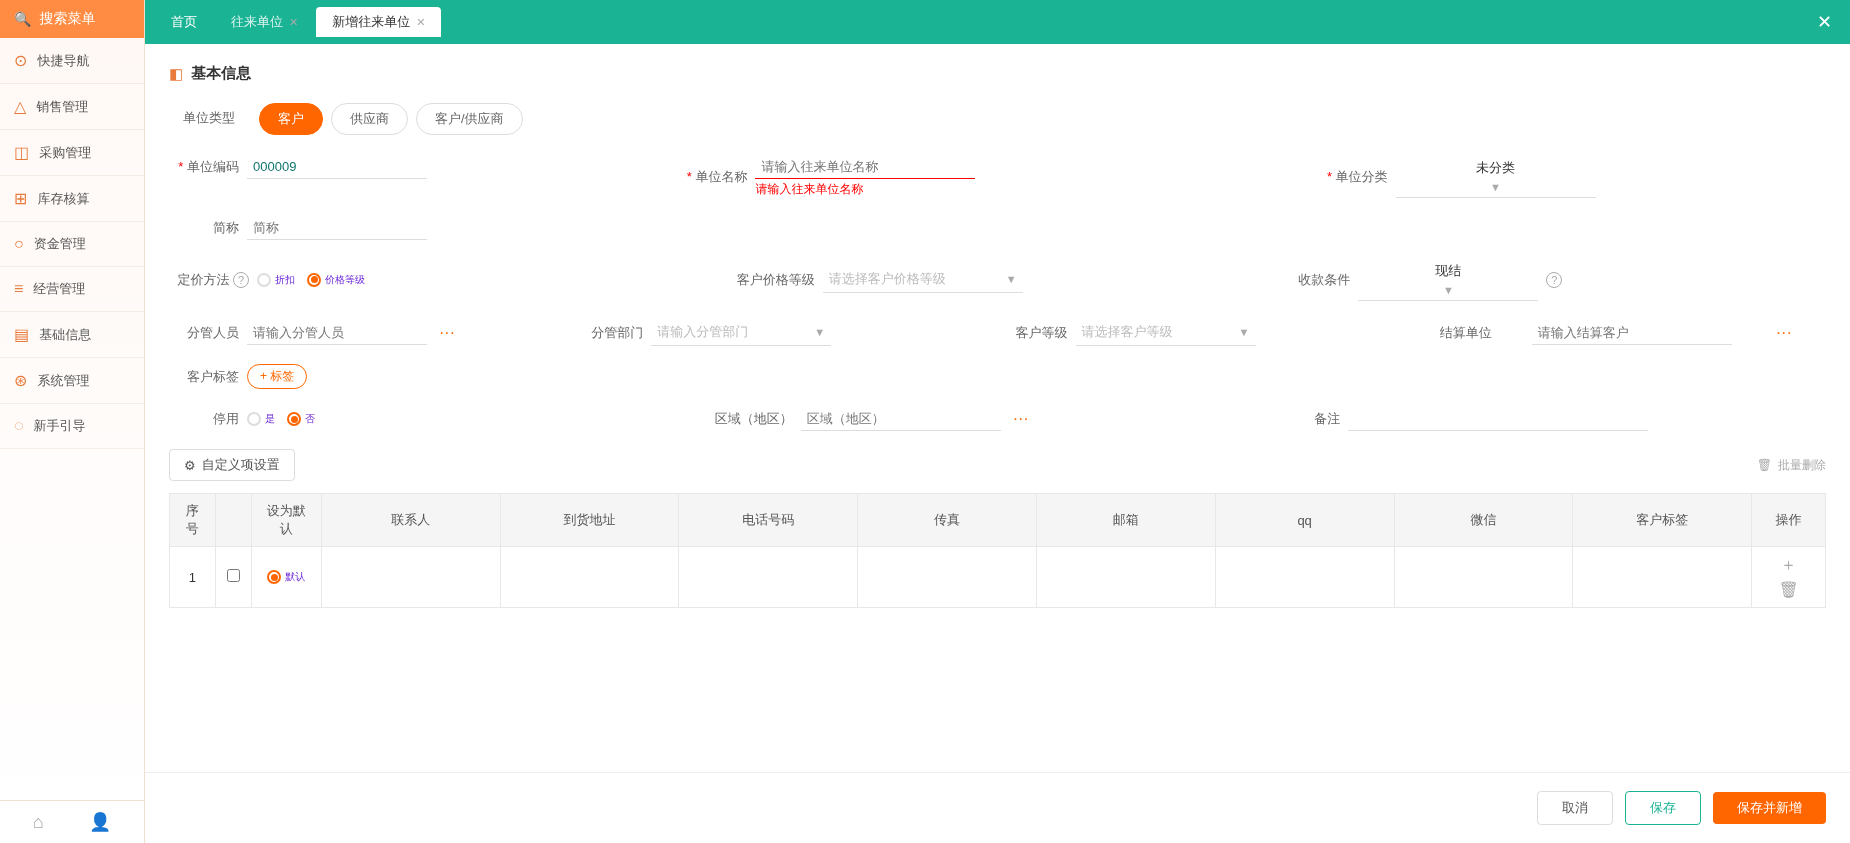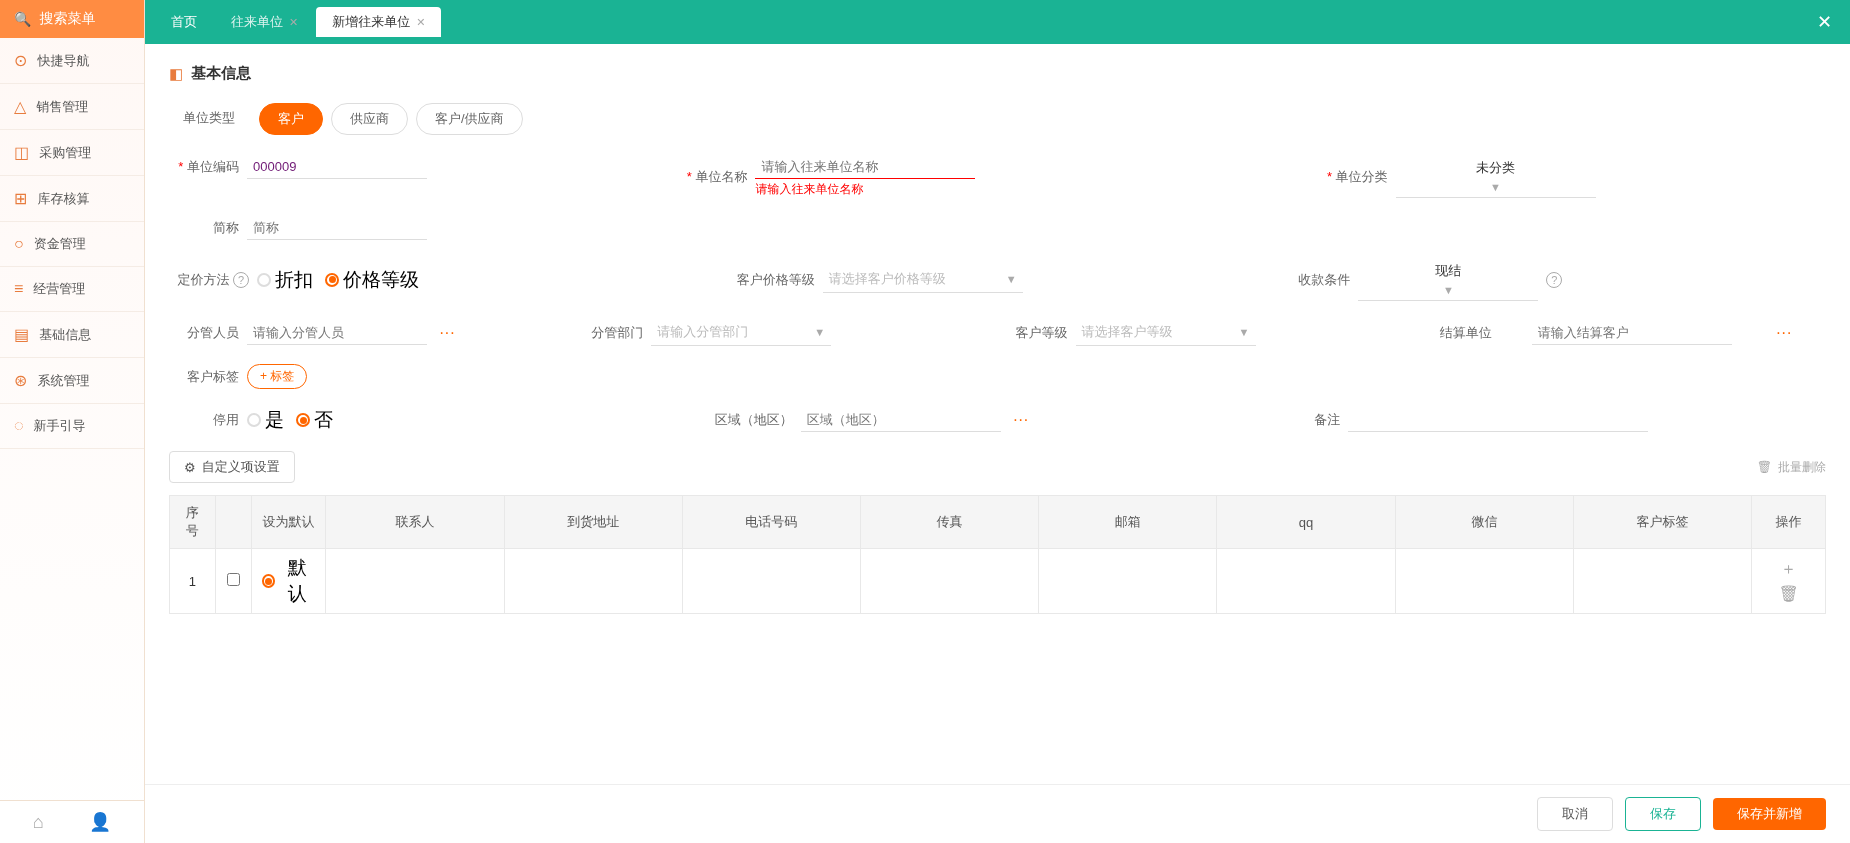--- a/index.html
+++ b/index.html
@@ -128,21 +128,21 @@
       content: '* ';
       color: red;
     }
     .form-input {
       border: none;
       border-bottom: 1px solid #ddd;
       outline: none;
       padding: 4px 6px;
       font-size: 13px;
       width: 180px;
-      color: #701a75;
+      color: #0f766e;
       background: transparent;
     }
     .form-input.error { border-bottom-color: red; }
     .error-msg { color: red; font-size: 12px; margin-top: 2px; }
 
     .form-select {
       display: flex;
       align-items: center;
       border-bottom: 1px solid #ddd;
       padding: 4px 6px;
@@ -172,21 +172,21 @@
       font-size: 13px;
     }
     .unit-btn.active {
       background: #f60;
       border-color: #f60;
       color: white;
     }
 
     
     .radio-group { display: flex; align-items: center; gap: 12px; }
-    .radio-item { display: flex; align-items: center; gap: 4px; cursor: pointer; color: #000000; font-size: 19px; }
+    .radio-item { display: flex; align-items: center; gap: 4px; cursor: pointer; color: #6d28d9; font-size: 10px; }
     .radio-circle {
       width: 14px; height: 14px; border-radius: 50%;
       border: 2px solid #ddd;
       display: flex; align-items: center; justify-content: center;
     }
     .radio-circle.checked { border-color: #f60; }
     .radio-circle.checked::after {
       content: '';
       width: 7px; height: 7px;
       border-radius: 50%;
@@ -249,21 +249,21 @@
       color: #333;
     }
     .data-table .checkbox-col { width: 36px; }
 
     
     .bottom-bar {
       display: flex;
       justify-content: flex-end;
       align-items: center;
       gap: 12px;
-      padding: 12px 24px;
+      padding: 18px 24px;
       background: white;
       border-top: 1px solid #eee;
       flex-shrink: 0;
     }
     .btn-cancel {
       padding: 7px 24px;
       border: 1px solid #ddd;
       border-radius: 4px;
       background: white;
       color: #555;

